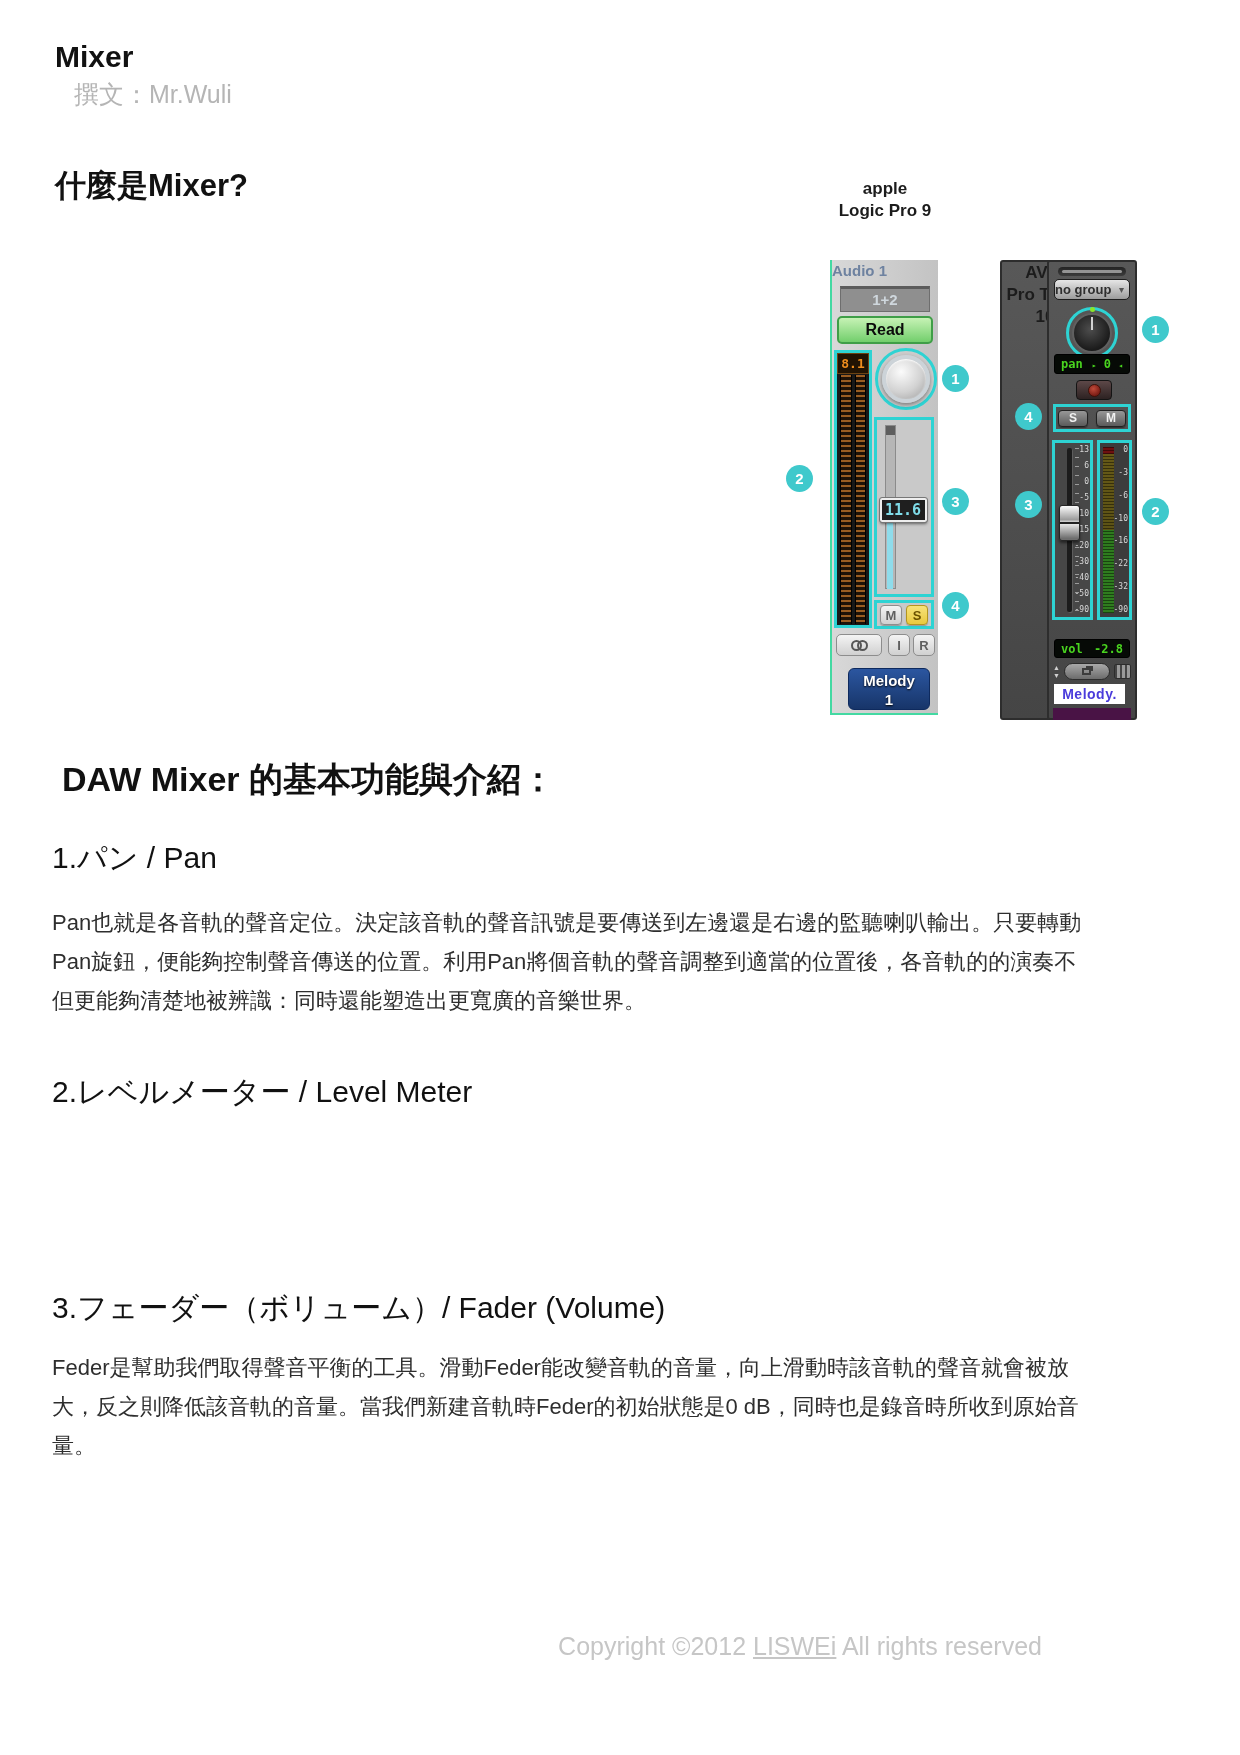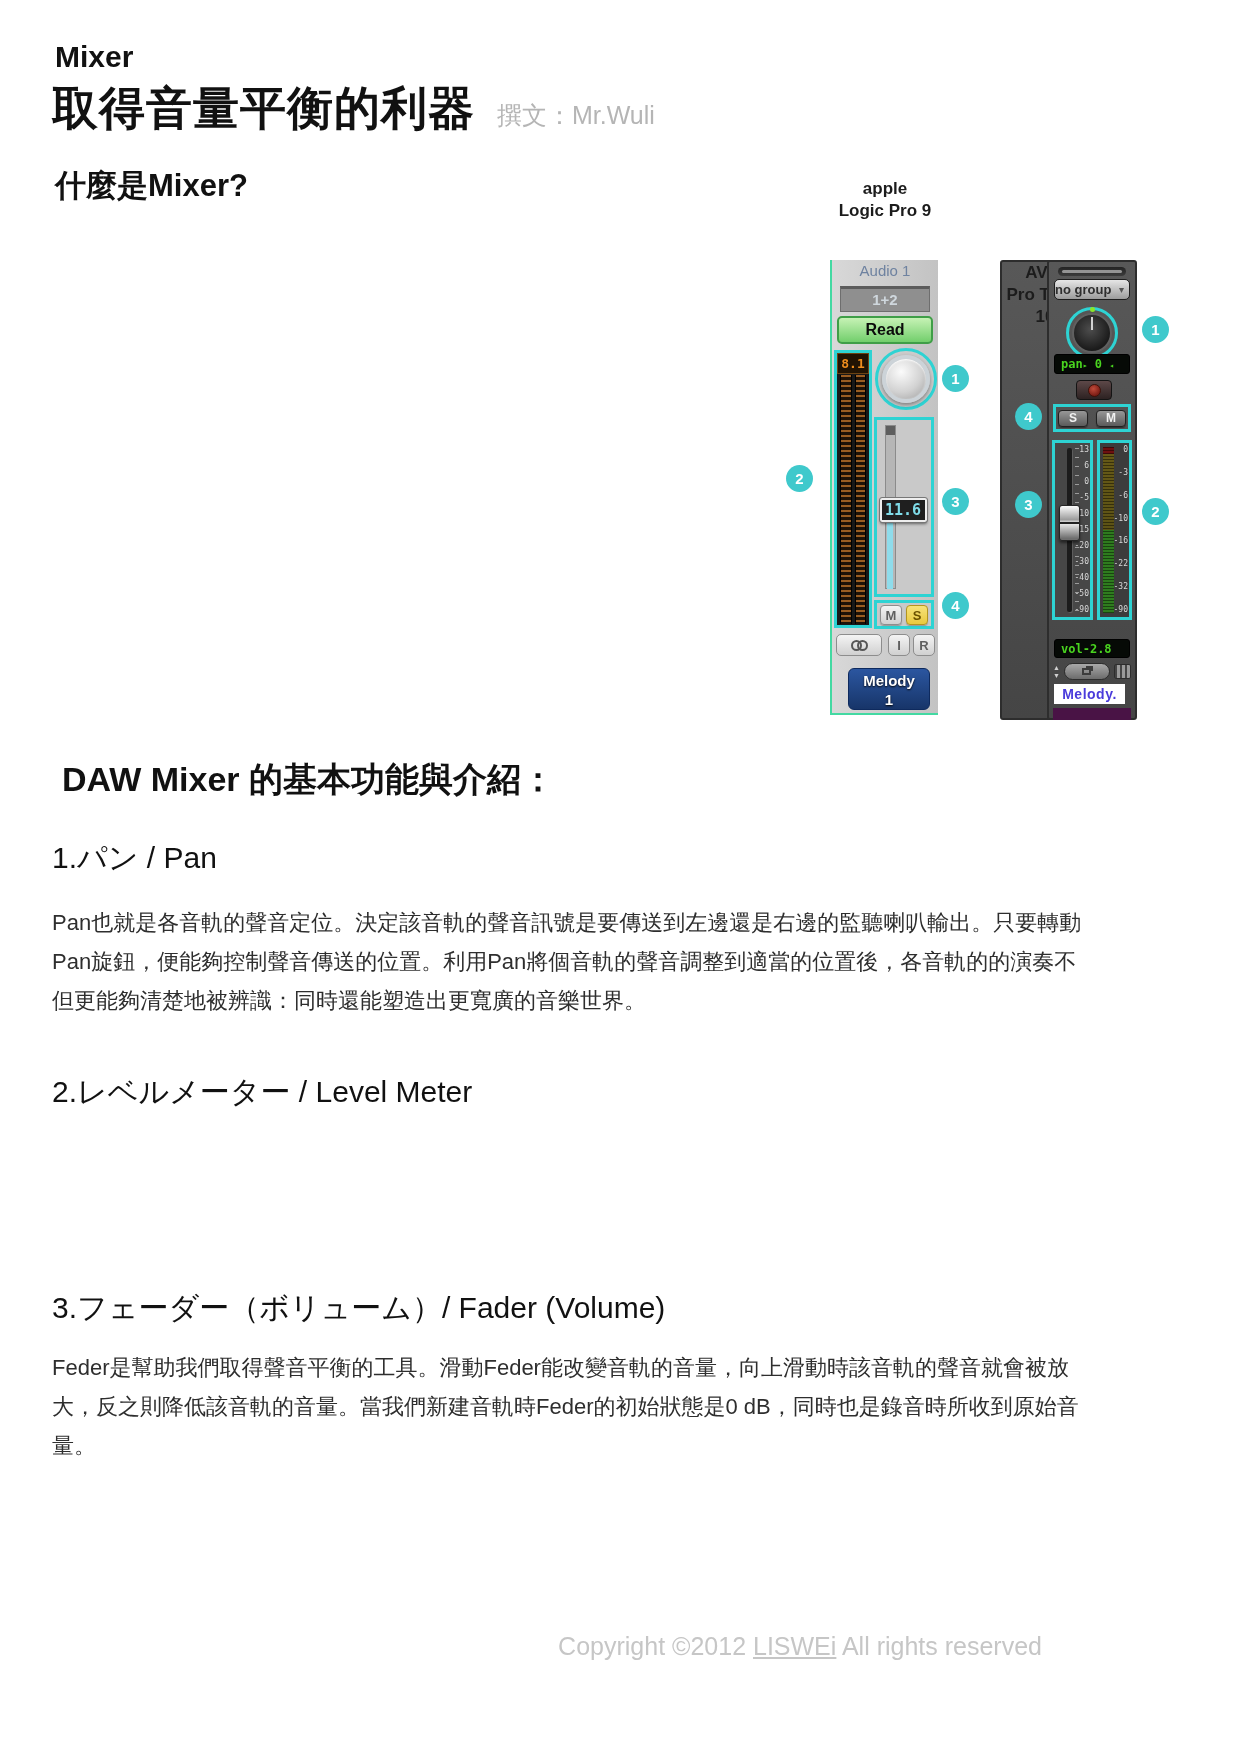--- a/index.html
+++ b/index.html
@@ -22,21 +22,21 @@
   .fig-label.logic{left:90px;}
   .fig-label.pt{left:300px;}
 
   .badge{position:absolute;width:27px;height:27px;border-radius:50%;background:#3fc9cc;color:#fff;
          font-size:15px;font-weight:bold;text-align:center;line-height:27px;}
 
   
   .lp{position:absolute;left:130px;top:90px;width:108px;height:455px;
       background:linear-gradient(90deg,#d8d8d8,#c3c3c3);
       border-left:2px solid #43d9a2;border-bottom:2px solid #43d9a2;box-sizing:border-box;}
-  .lp-track-name{position:absolute;left:0;right:0;top:2px;text-align:center;font-size:15px;font-weight:normal;color:#6e82a0;}
+  .lp-track-name{position:absolute;left:0;right:0;top:2px;font-size:15px;font-weight:bold;color:#6e82a0;}
   .lp-io{position:absolute;left:8px;right:8px;top:26px;height:22px;background:#8f8f8f;border:1px solid #6e6e6e;
          border-top:3px solid #5c5c5c;color:#cfd7dd;font-size:15px;font-weight:bold;text-align:center;line-height:22px;}
   .lp-read{position:absolute;left:5px;right:5px;top:56px;height:24px;background:linear-gradient(#c6f2b5,#72ce6c);
            border:2px solid #3f9e47;border-radius:5px;color:#0b0b0b;font-size:16px;font-weight:bold;text-align:center;line-height:24px;}
   .lp-meters{position:absolute;left:2px;top:90px;width:38px;height:278px;border:3px solid #2ed3d3;background:#131313;box-sizing:border-box;}
   .lp-gain{height:19px;line-height:19px;background:#211303;border:1px solid #6d4312;color:#ef8d1d;
            font-size:13px;font-weight:bold;text-align:center;}
   .lp-bars{position:absolute;left:0;right:0;top:21px;bottom:0;display:flex;gap:3px;padding:1px 3px;background:#181818;}
   .lp-bar{flex:1;background:repeating-linear-gradient(to bottom,#9a5d22 0 2px,#1e1207 2px 5px);border-left:1px solid #000;border-right:1px solid #000;}
   .lp-knob-ring{position:absolute;left:43px;top:88px;width:62px;height:62px;border-radius:50%;
@@ -74,21 +74,21 @@
   .pt-slider-bar{margin:3px 4px 0;height:3px;background:#949494;border-radius:2px;}
   .pt-group{position:absolute;left:5px;right:5px;top:17px;height:21px;background:linear-gradient(#e6e6e6,#9c9c9c);
             border:1px solid #1e1e1e;border-radius:5px;color:#2f2f2f;font-size:13px;font-weight:bold;text-align:left;line-height:20px;box-sizing:border-box;}
   .pt-group .caret{position:absolute;right:5px;top:0;font-size:10px;color:#555;}
   .pt-knob-ring{position:absolute;left:17px;top:45px;width:52px;height:52px;border-radius:50%;border:3px solid #2ed3d3;box-sizing:border-box;}
   .pt-knob{margin:3px;width:40px;height:40px;border-radius:50%;box-sizing:border-box;position:relative;
            background:radial-gradient(circle at 45% 40%,#4d4d4d,#1b1b1b 70%);border:2px solid #606060;}
   .pt-knob::after{content:"";position:absolute;left:50%;top:2px;width:2px;height:13px;background:#d2d2d2;transform:translateX(-50%);}
   .pt-led{position:absolute;left:50%;top:-3px;width:5px;height:5px;margin-left:-2px;border-radius:50%;background:#8ae62a;}
   .pt-display{position:absolute;left:5px;right:5px;height:20px;background:#060a06;border:1px solid #000;border-radius:3px;
-              color:#49d41f;font-size:12px;font-weight:bold;display:flex;align-items:center;
+              color:#49d41f;font-size:12px;font-weight:bold;display:flex;align-items:center;justify-content:space-between;
               padding:0 6px;box-sizing:border-box;font-family:"DejaVu Sans Mono",monospace;}
   .pt-pan{top:92px;}
   .pt-vol{top:377px;height:19px;}
   .pt-arrow{font-size:8px;}
   .pt-rec{position:absolute;left:27px;top:118px;width:36px;height:20px;background:linear-gradient(#5d4848,#2d2222);
           border:1px solid #141414;border-radius:4px;display:flex;align-items:center;justify-content:center;box-sizing:border-box;}
   .pt-rec-dot{width:11px;height:11px;border-radius:50%;background:radial-gradient(circle at 40% 35%,#c04a3a,#7b1d15 70%);border:1px solid #3f1008;}
   .pt-sm{position:absolute;left:4px;right:4px;top:142px;height:28px;border:3px solid #2ed3d3;display:flex;gap:8px;
          align-items:center;justify-content:center;box-sizing:border-box;}
   .pt-btn{width:30px;height:17px;background:linear-gradient(#979797,#5b5b5b);border:1px solid #212121;border-radius:4px;
@@ -130,21 +130,20 @@
   .footer{position:absolute;right:198px;top:1632px;font-size:25px;color:#c6c6c6;margin-left:17px;}
   .footer a{color:#c6c6c6;text-decoration:underline;}
 </style>
 </head>
 <body>
 
 <div class="page">
 
   <div class="kicker">Mixer</div>
   <div class="title-row">
-    <span class="title">取得音量平衡的利器</span>
     <span class="byline">撰文：Mr.Wuli</span>
   </div>
 
   <div class="h2">什麼是Mixer?</div>
 
   <div class="figure">
 
     <div class="fig-label logic">
       <div>apple</div>
       <div>Logic Pro 9</div>

